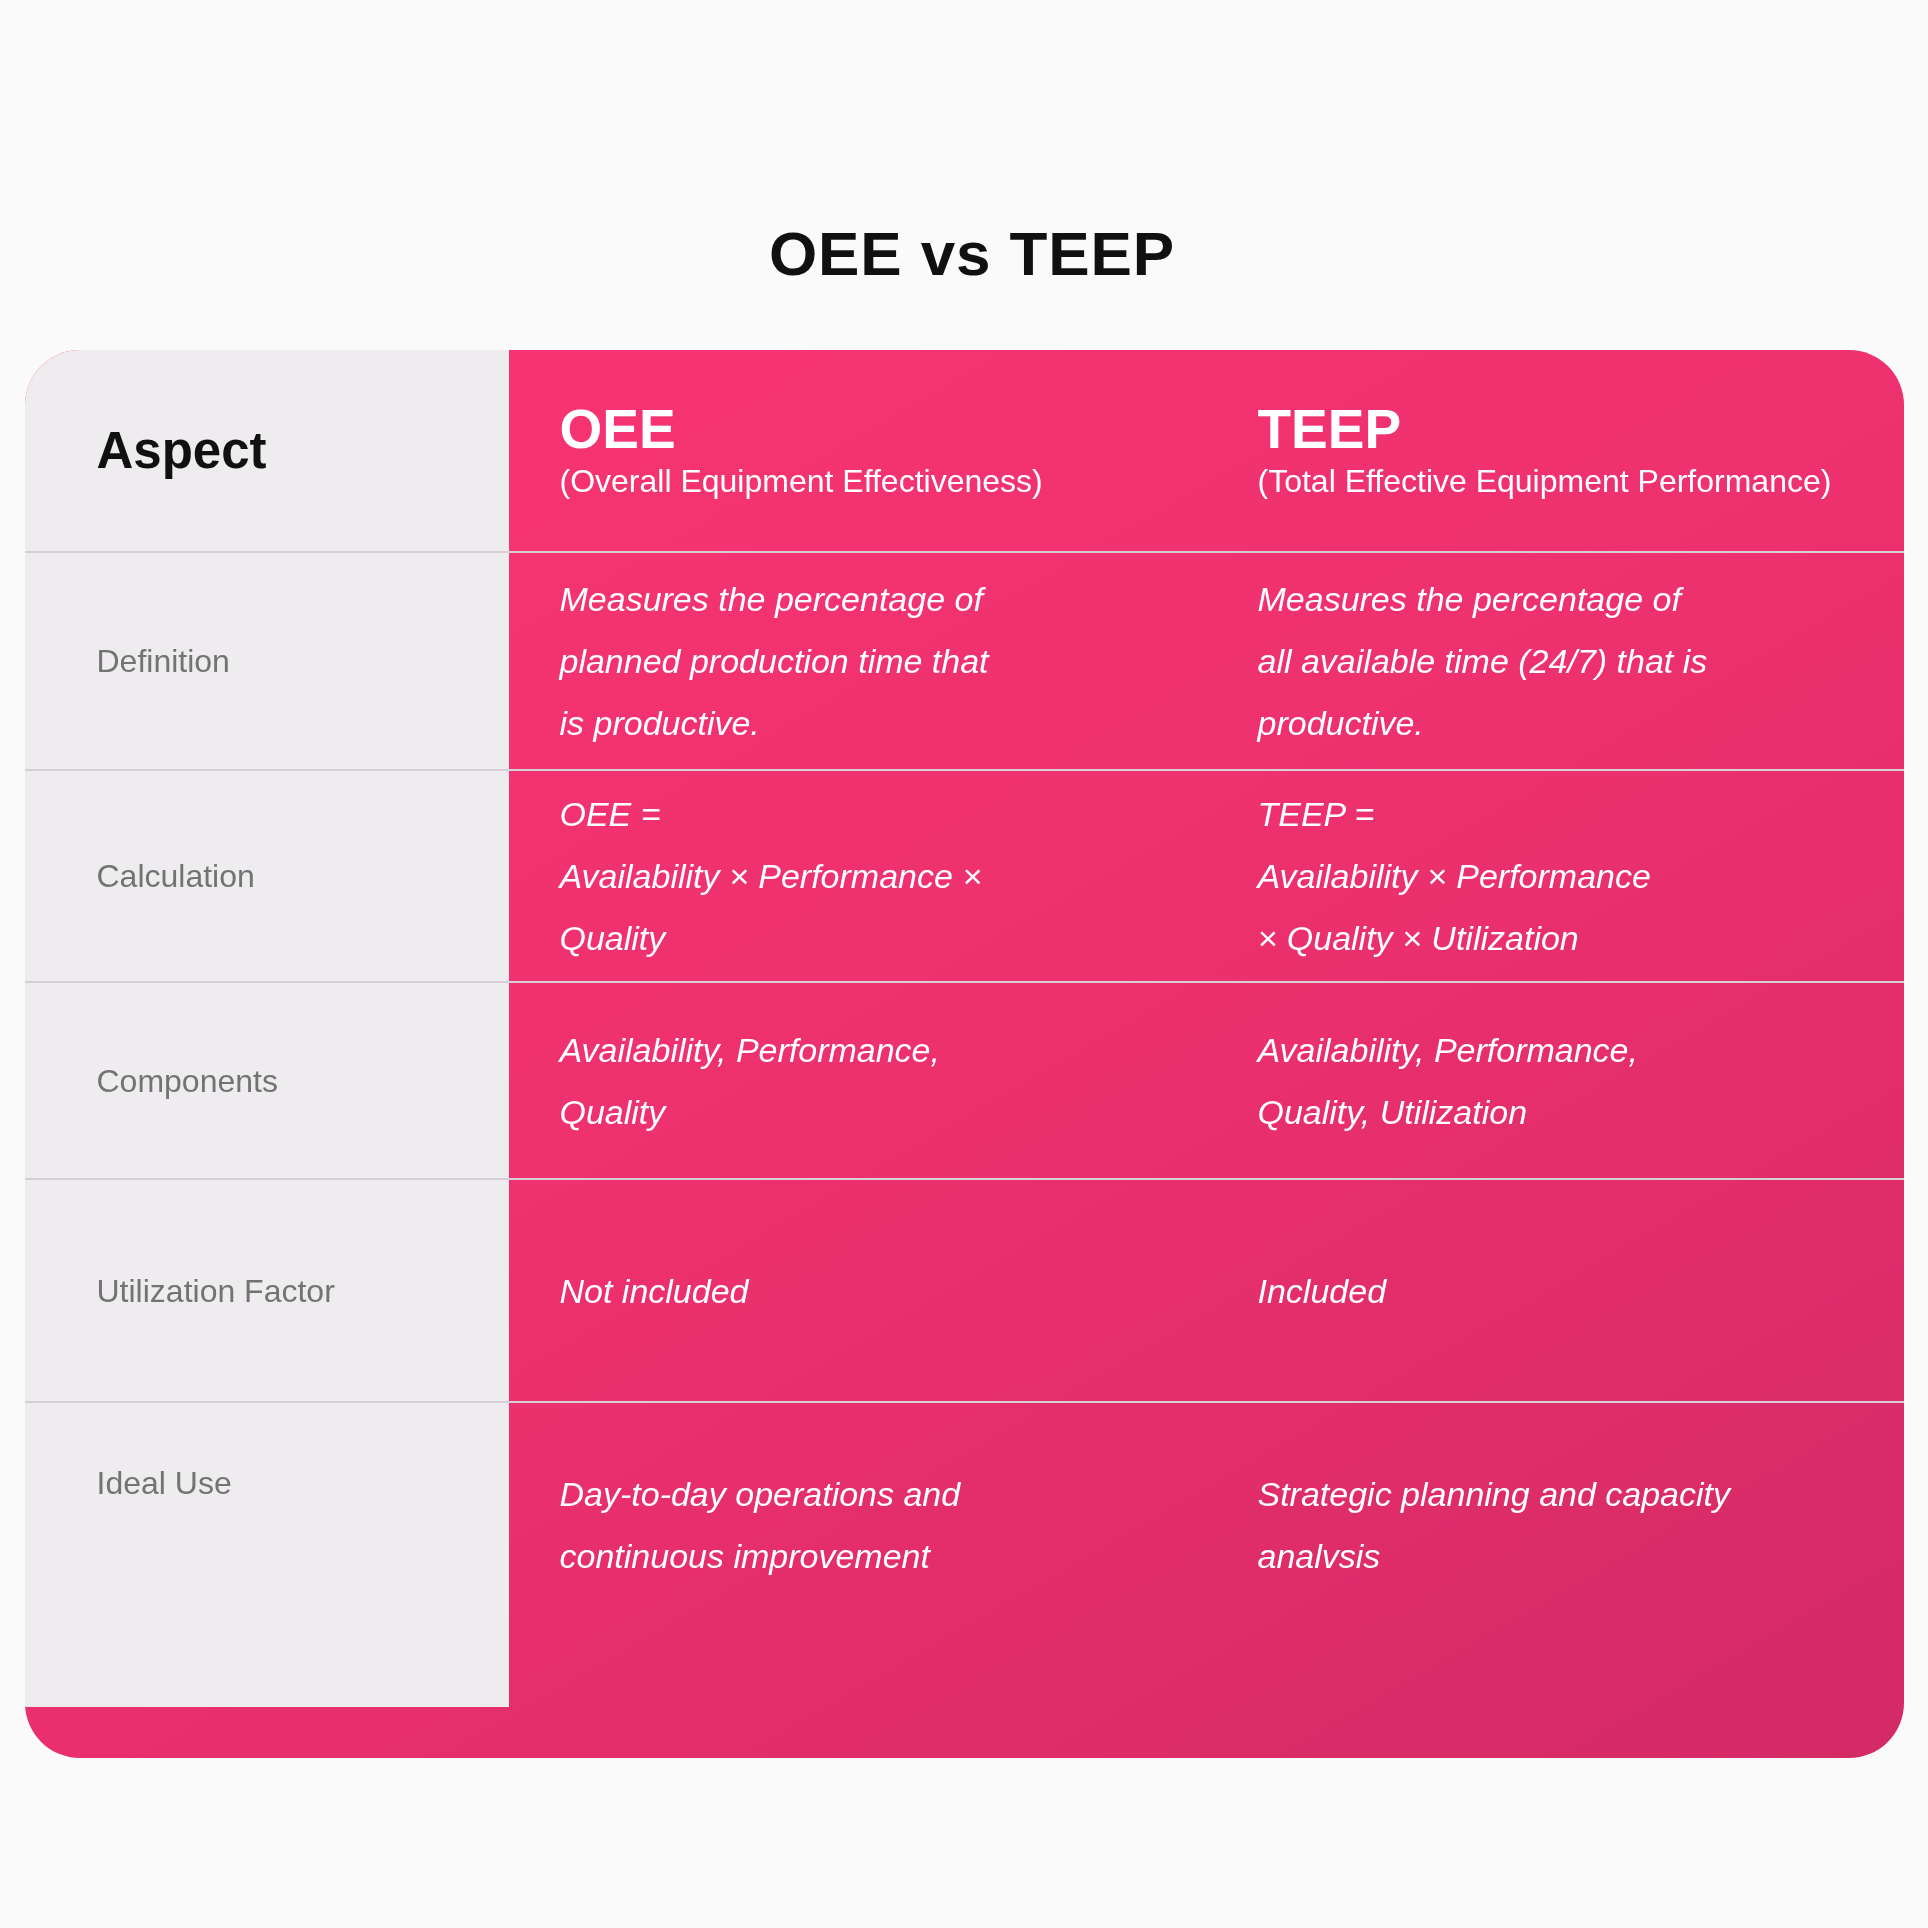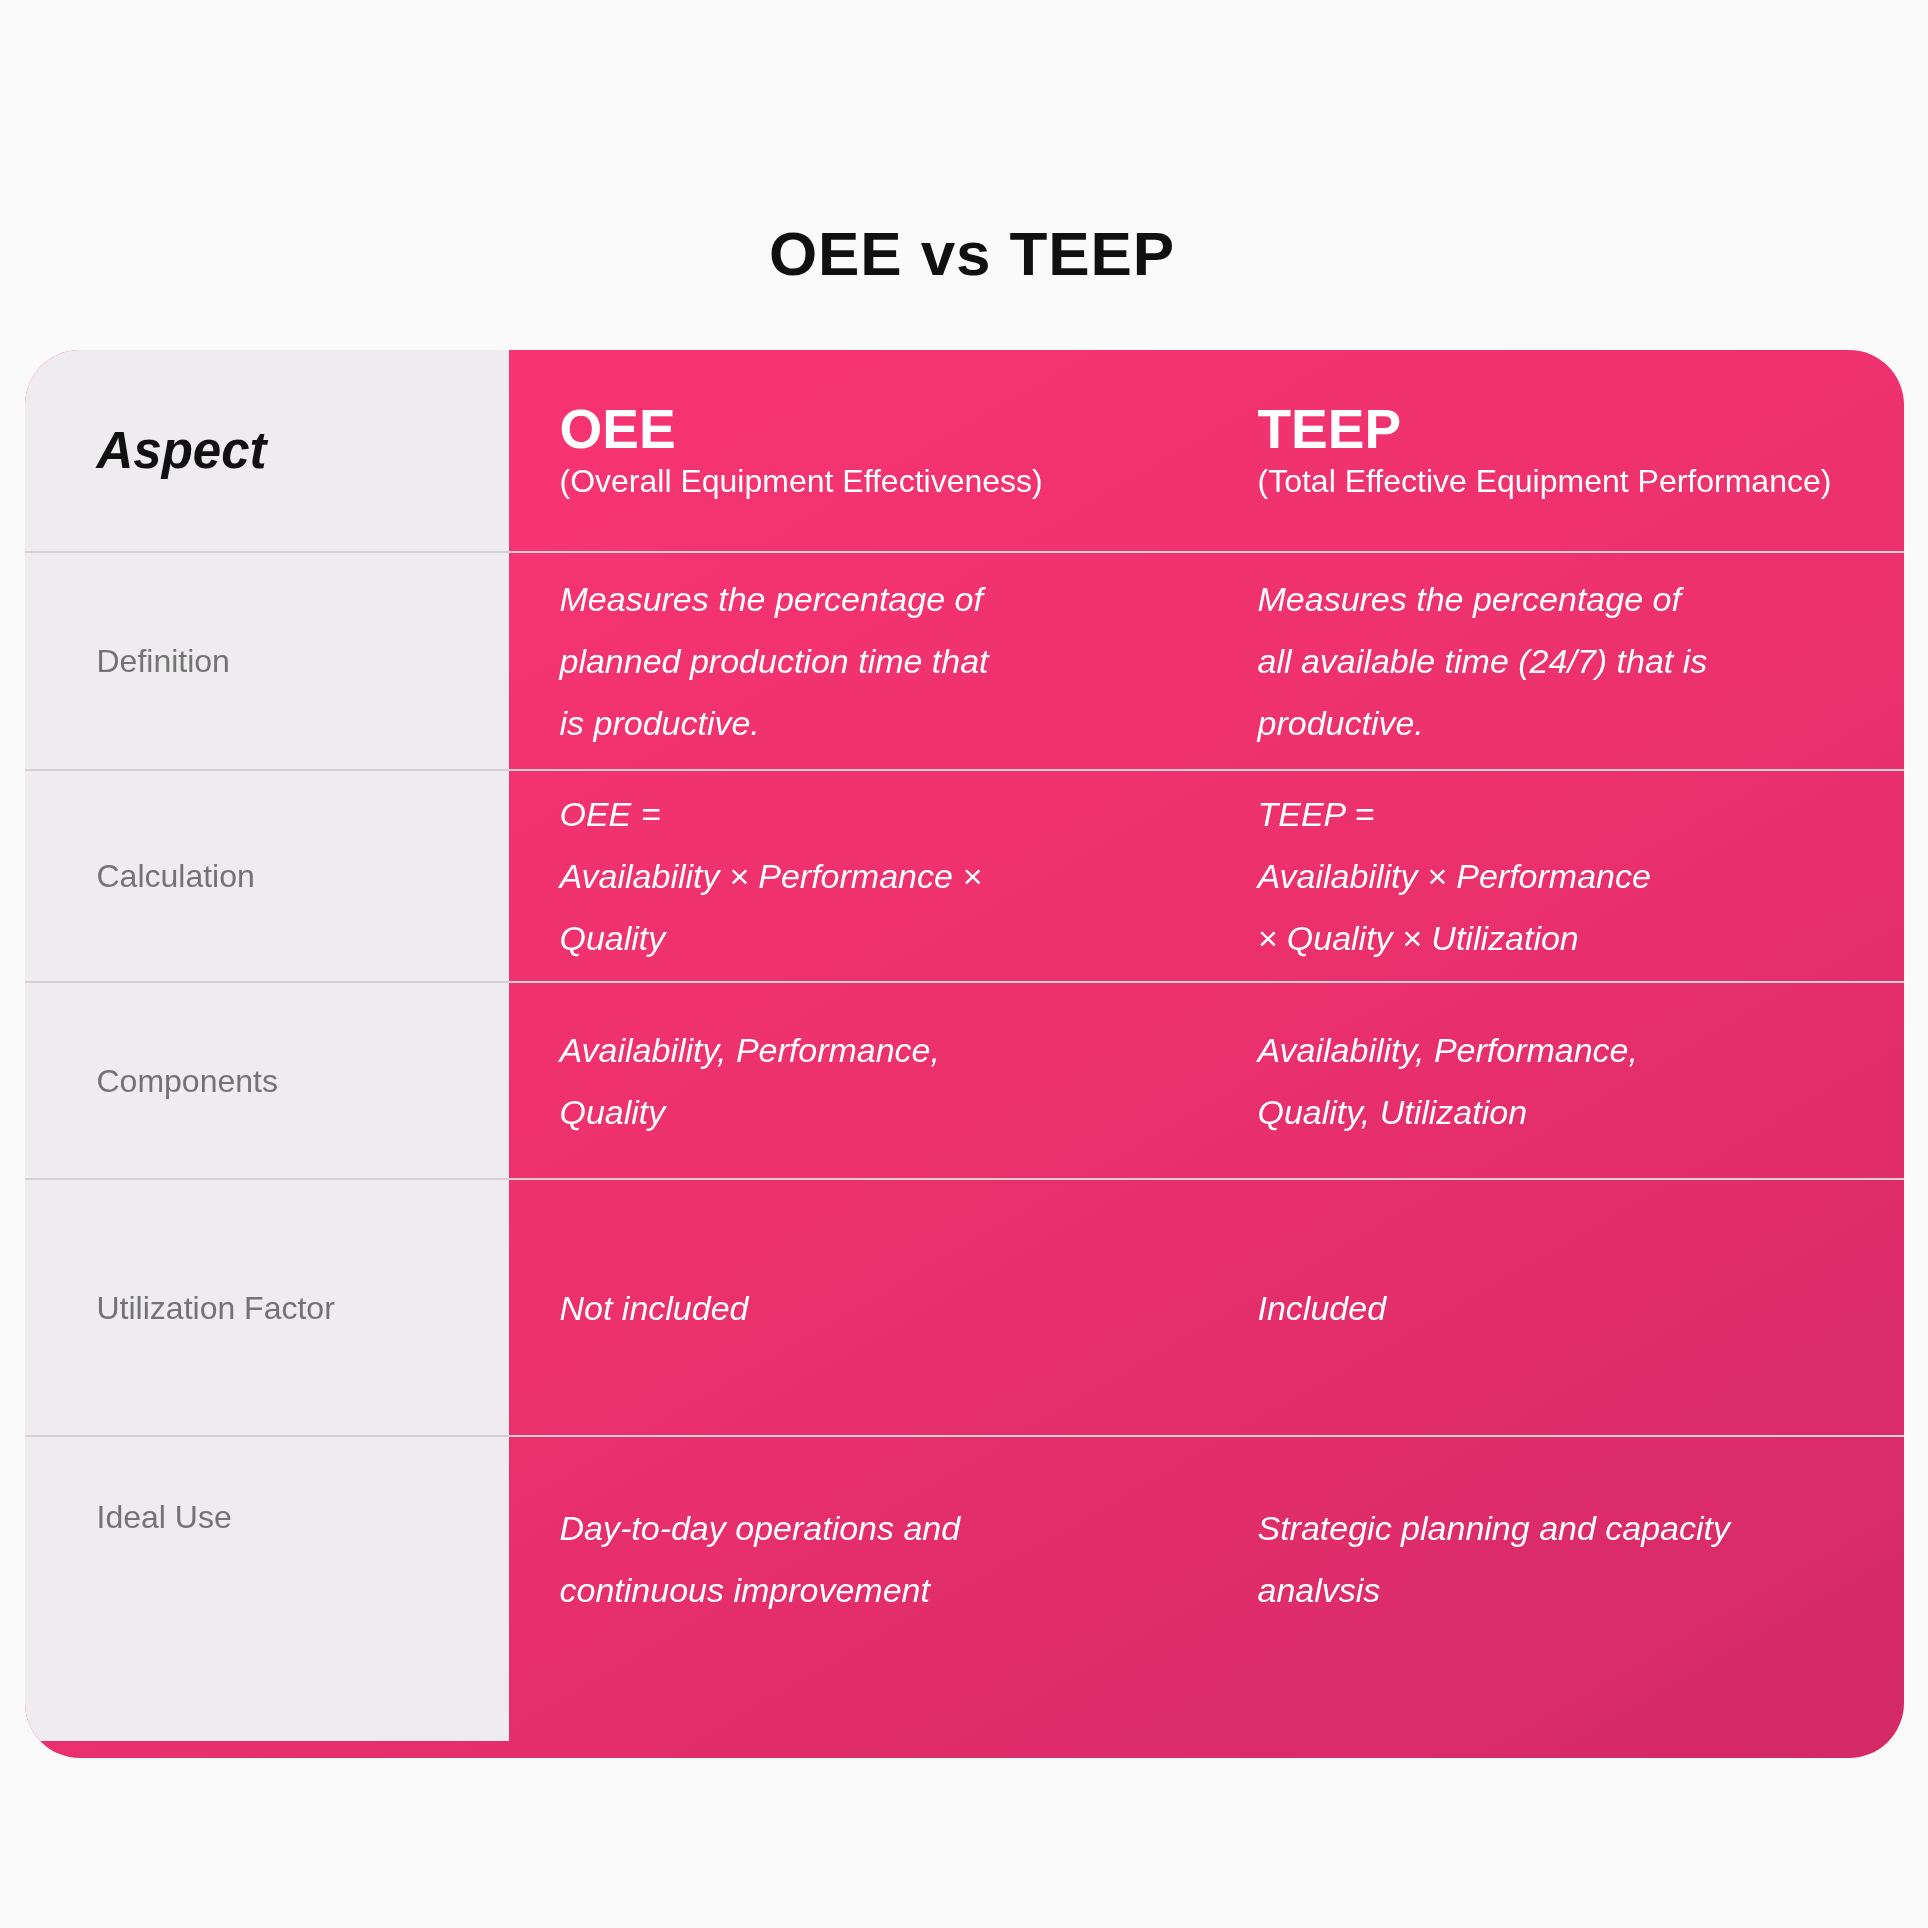--- a/index.html
+++ b/index.html
@@ -42,41 +42,40 @@
     display: grid;
     grid-template-columns: 484px 698px 698px;
     box-sizing: border-box;
     border-bottom: 2.8px solid #d6d0d6;
   }
   .row:last-child { border-bottom: none; }
   .row-header { height: 203px; }
   .row-def    { height: 218px; }
   .row-calc   { height: 212px; }
   .row-comp   { height: 197px; }
-  .row-util   { height: 257px; }
+  .row-util   { height: 223px; }
   .row-ideal  { height: 304px; }
   .cell {
     display: flex;
     flex-direction: column;
     justify-content: center;
     box-sizing: border-box;
   }
   .label-cell {
     background: #eeecef;
     padding-left: 72px;
     padding-right: 28px;
     color: #737373;
     font-size: 32px;
     line-height: 1.25;
   }
   .header-label {
     font-size: 51px;
     font-weight: 700;
     color: #111111;
-    font-style: italic;
   }
   .pink-cell {
     padding-left: 51px;
     padding-right: 19px;
     color: #ffffff;
   }
   .col-title {
     font-size: 55px;
     font-weight: 700;
     line-height: 1.05;

